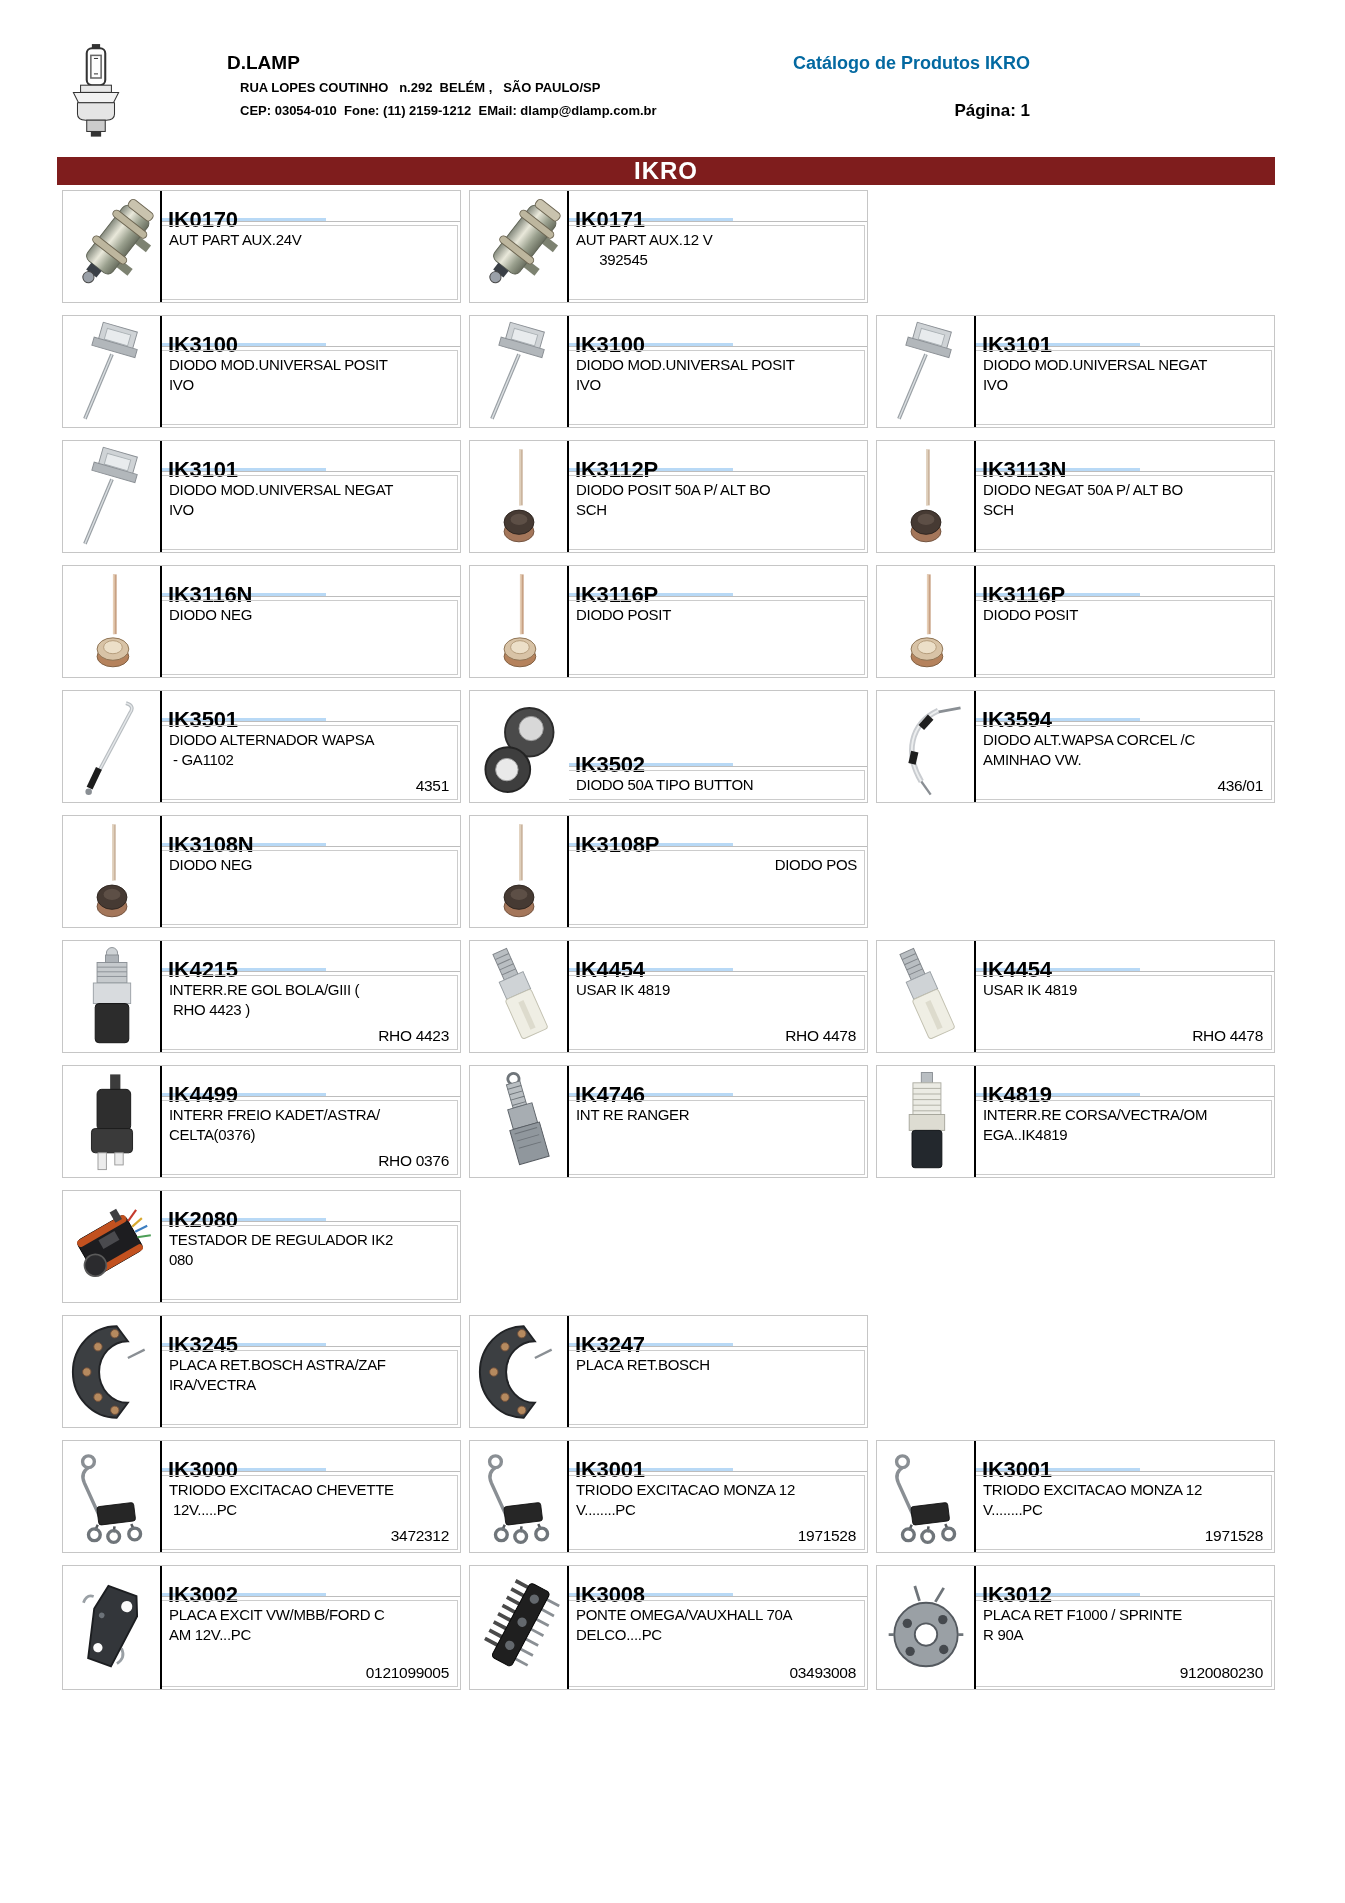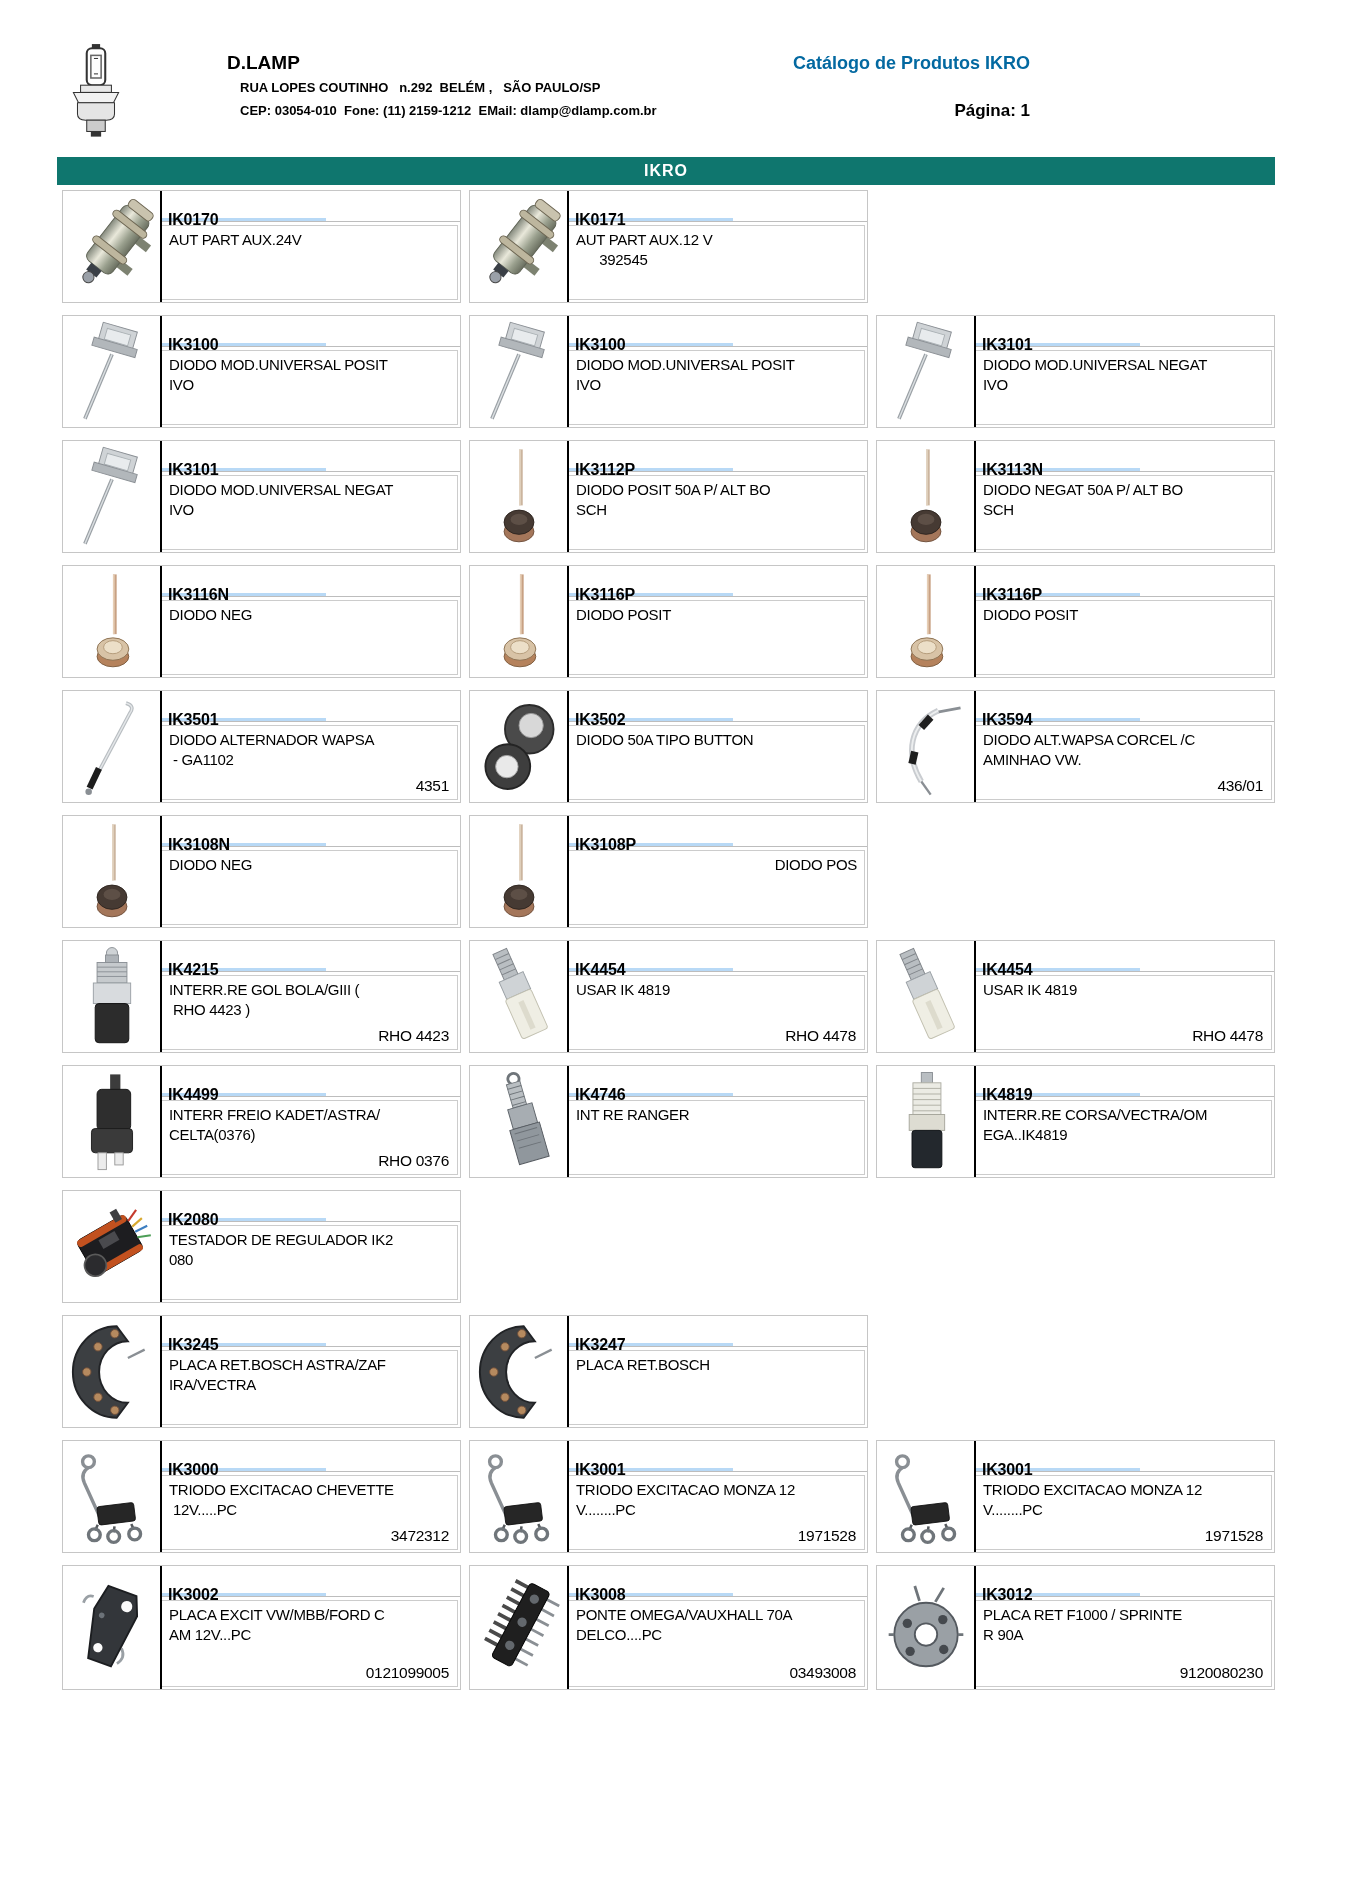--- a/index.html
+++ b/index.html
@@ -6,38 +6,38 @@
   body{width:1345px;height:1903px;position:relative;font-family:"Liberation Sans",sans-serif;color:#000;overflow:hidden;}
   .page{position:absolute;inset:0;}
 
   
   .logo{position:absolute;left:60px;top:42px;width:72px;height:100px;}
   .company-name{position:absolute;left:227px;top:52px;font-size:19px;font-weight:bold;}
   .addr{position:absolute;left:240px;font-size:13px;white-space:pre;font-weight:bold;}
   .addr1{top:80px;} .addr2{top:103px;}
   .catalog-title{position:absolute;right:315px;top:53px;font-size:18px;font-weight:bold;color:#0369a1;}
   .page-number{position:absolute;right:315px;top:101px;font-size:17px;font-weight:bold;}
-  .brand-bar{position:absolute;left:57px;top:157px;width:1218px;height:28px;background:#0f766e;
-             color:#fff;font-size:16px;font-weight:bold;display:flex;align-items:center;justify-content:center;
+  .brand-bar{position:absolute;left:57px;top:157px;width:1218px;height:28px;background:#7f1d1d;
+             color:#fff;font-size:24px;font-weight:bold;display:flex;align-items:center;justify-content:center;
              letter-spacing:1px;}
 
   
   .grid{position:absolute;left:62px;top:190px;display:grid;
         grid-template-columns:repeat(3,399px);
         grid-template-rows:repeat(11,113px) 125px;
         column-gap:8px;row-gap:12px;}
   .card{border:1px solid #C6C6C6;background:#fff;display:flex;box-sizing:border-box;}
   .img{width:97px;flex:0 0 97px;display:flex;align-items:center;justify-content:center;overflow:hidden;}
   .img svg{width:84px;height:104px;}
   .sep{width:2px;background:#000;flex:0 0 2px;}
   .content{flex:1;display:flex;flex-direction:column;min-width:0;}
   .hdr{height:30px;flex:0 0 30px;border-bottom:1px solid #BDBDBD;position:relative;background:#fff;}
   .code{position:absolute;left:0;top:0;bottom:0;width:55%;background:#B8D9F6;
         display:flex;align-items:center;padding-left:6px;box-sizing:border-box;
-        font-size:16px;font-weight:bold;letter-spacing:-0.2px;margin-top:27px;}
+        font-size:22px;font-weight:bold;letter-spacing:-0.2px;margin-top:27px;}
   .desc-box{flex:1;margin:3px 2px 2px 0;border:1px solid #CCCCCC;border-left:none;position:relative;}
   .desc{padding:4px 7px;font-size:15px;line-height:1.32;white-space:pre-wrap;letter-spacing:-0.3px;}
   .ref{position:absolute;right:8px;bottom:4px;font-size:15.5px;letter-spacing:-0.3px;}
 </style>
 </head>
 <body>
 
 <div class="page">
 
   <div class="logo">
@@ -352,21 +352,21 @@
       <div class="hdr">
         <div class="code">IK3501</div>
       </div>
       <div class="desc-box">
         <div class="desc">DIODO ALTERNADOR WAPSA
  - GA1102</div>
         <div class="ref">4351</div>
       </div>
     </div>
   </div>
-      <div class="card" style="grid-area: 5 / 2;">
+      <div class="card" style="grid-area: 5 / 2; align-items: flex-end;">
     <div class="img">
           <svg viewBox="0 0 90 110">
             <circle cx="56" cy="36" r="26" fill="#4a4a4a" stroke="#2b2b2b" stroke-width="2"></circle>
             <circle cx="58" cy="32" r="13" fill="#d8d8d8" stroke="#9a9a9a"></circle>
             <circle cx="33" cy="76" r="24" fill="#3e3e3e" stroke="#242424" stroke-width="2"></circle>
             <circle cx="32" cy="76" r="12" fill="#e9e9e9" stroke="#a5a5a5"></circle>
           </svg>
         </div>
     <div class="sep"></div>
     <div class="content">

